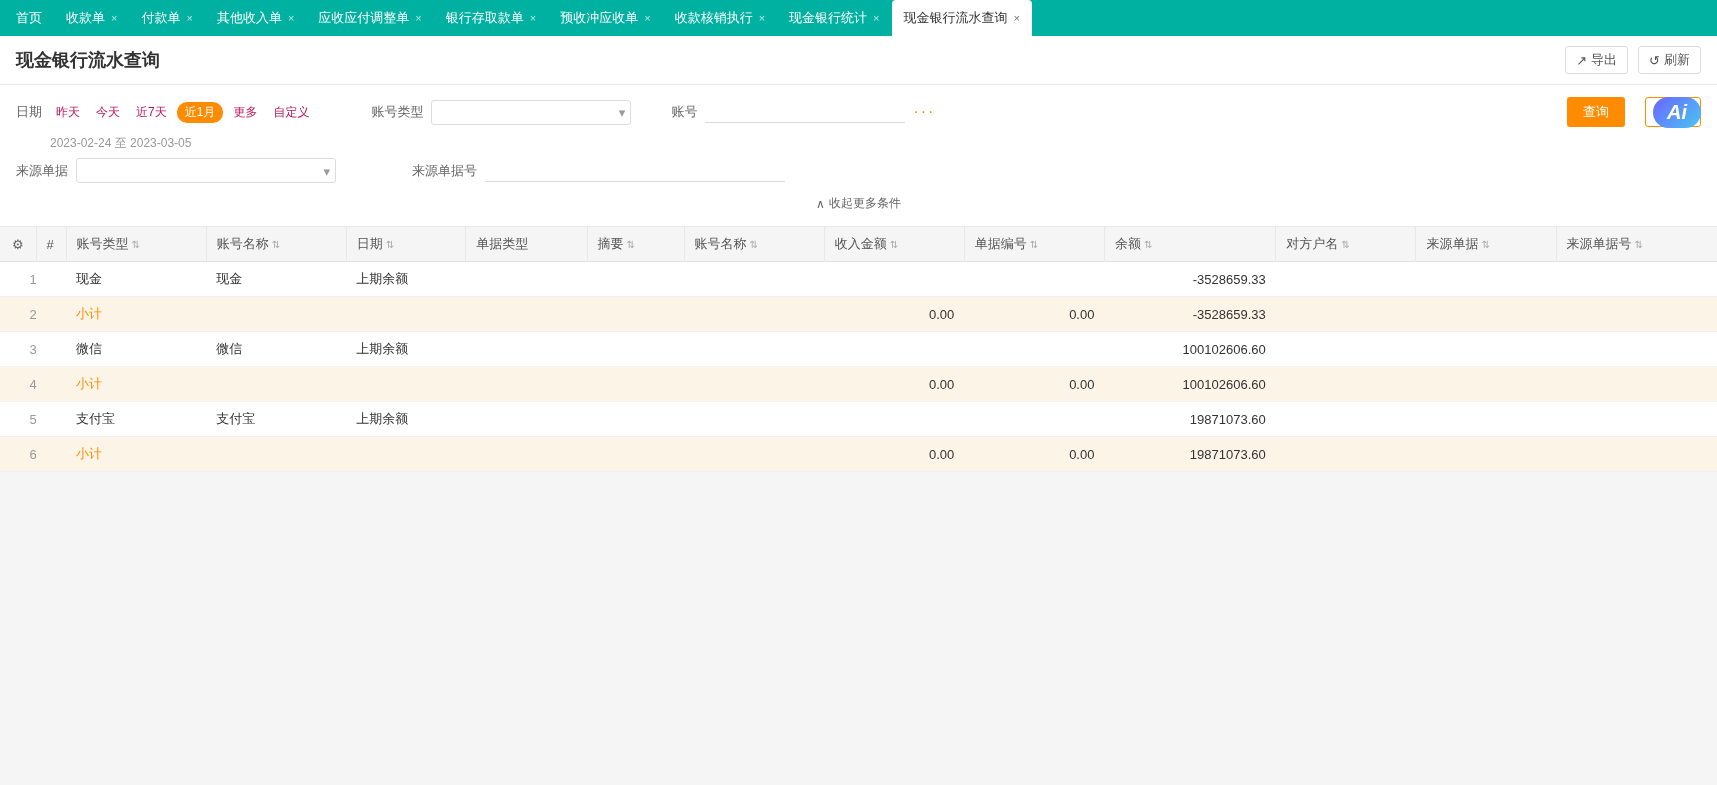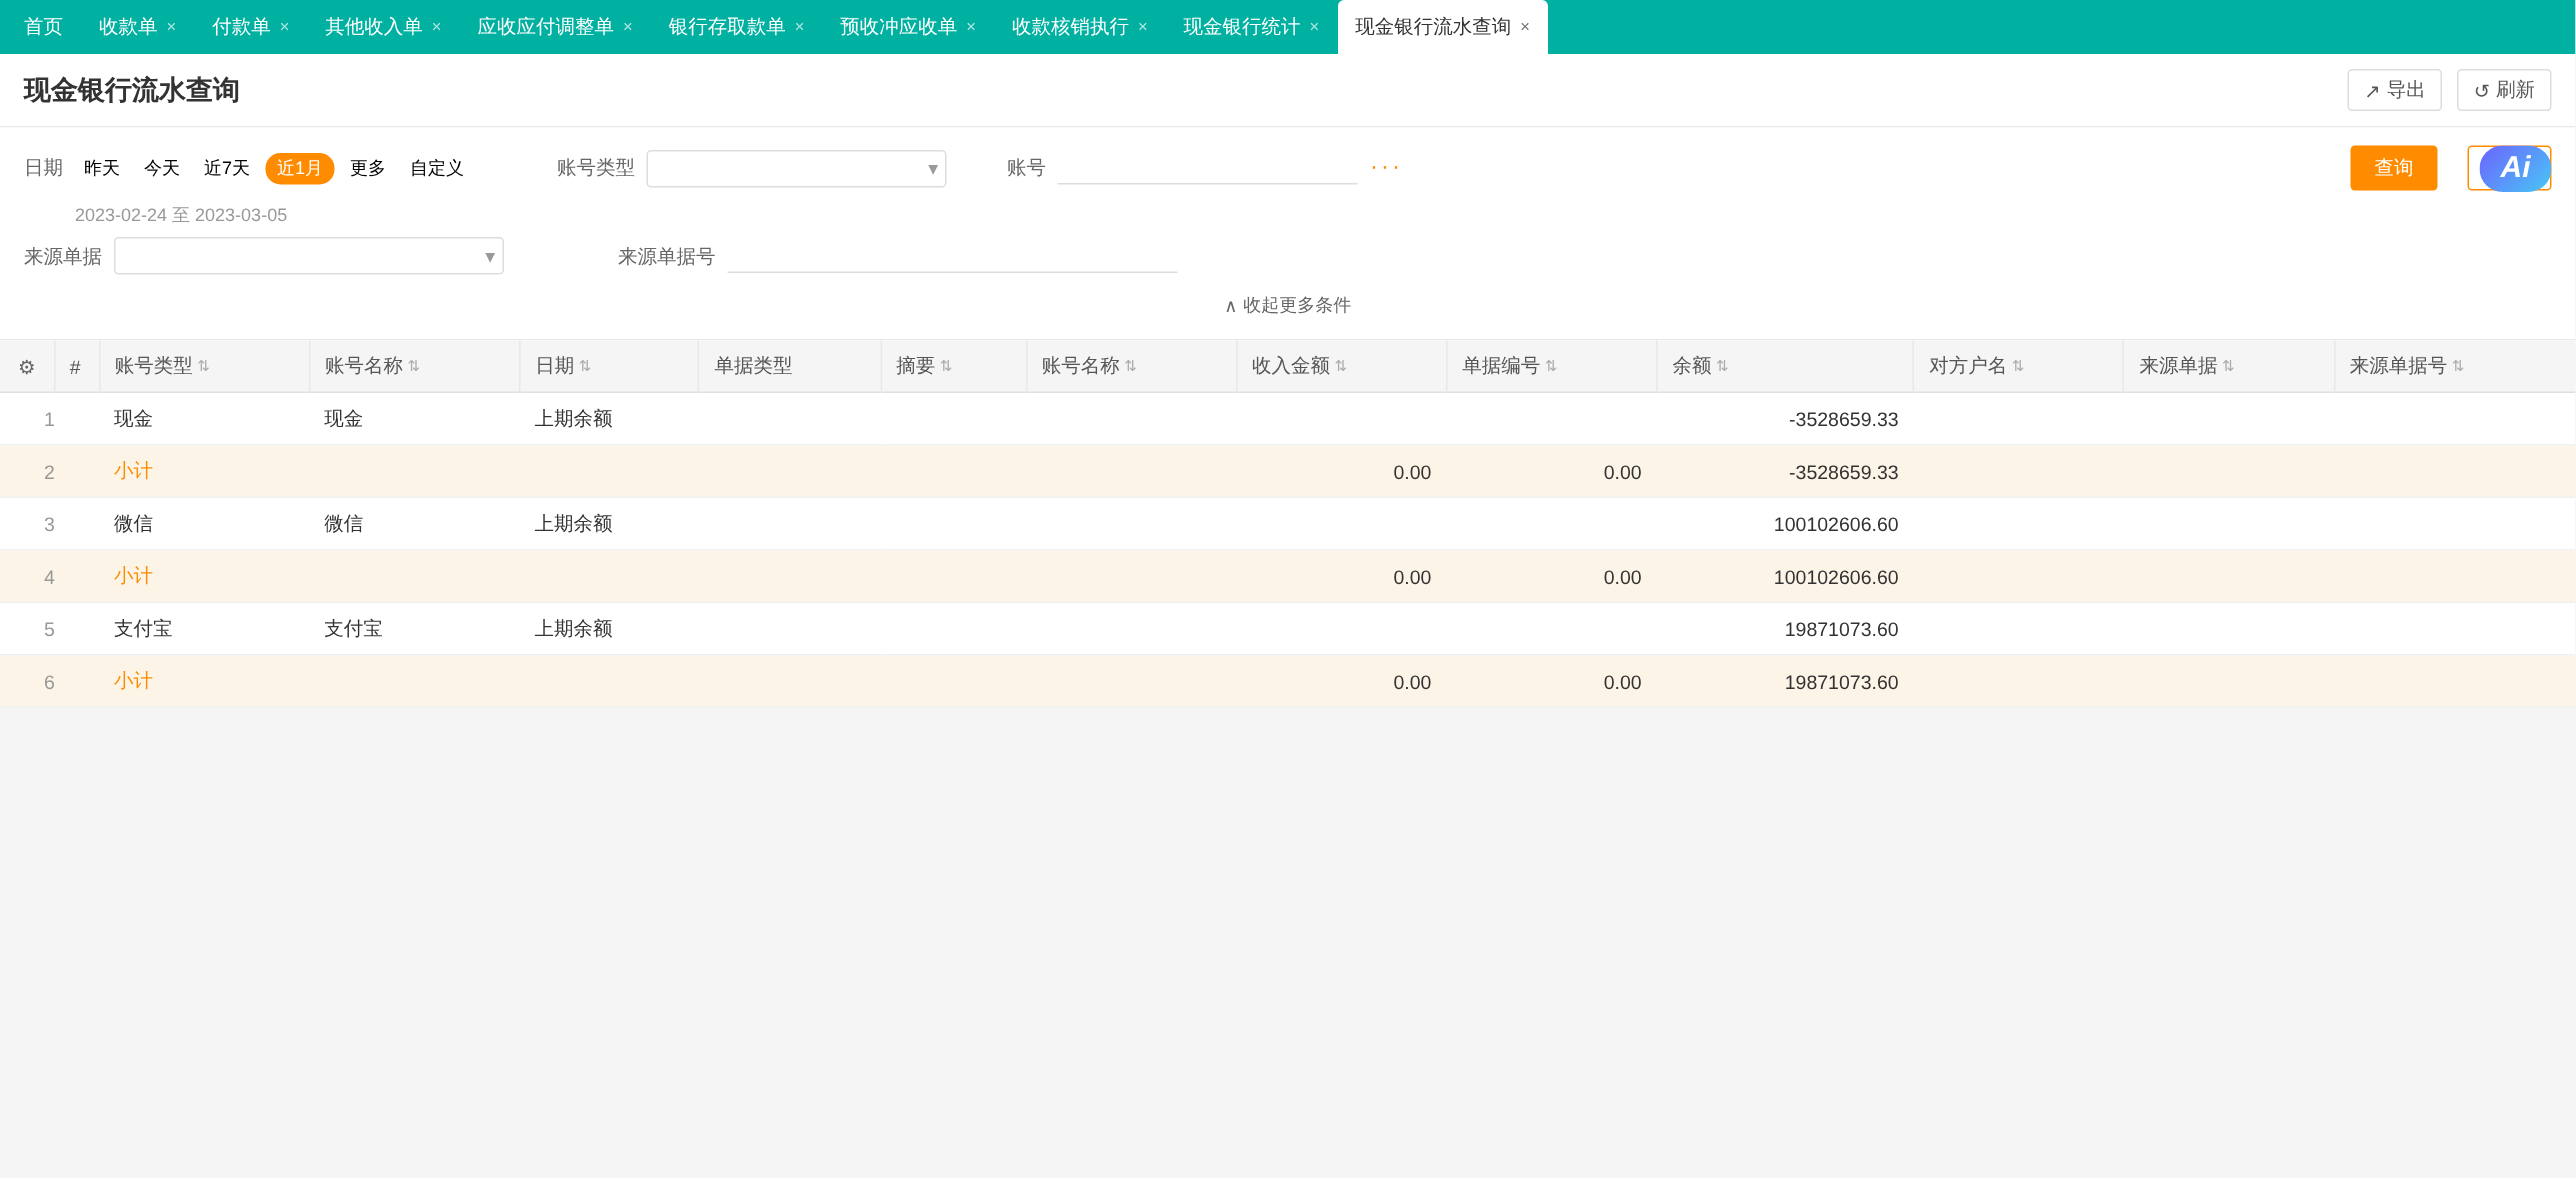--- a/index.html
+++ b/index.html
@@ -93,21 +93,21 @@
     .date-shortcuts {
       display: flex;
       align-items: center;
       gap: 4px;
     }
     .date-btn {
       padding: 2px 6px;
       border-radius: 3px;
       cursor: pointer;
       font-size: 12px;
-      color: #000000;
+      color: #be185d;
       background: transparent;
       border: none;
     }
     .date-btn.active {
       background: #ff8c00;
       color: #fff;
       border-radius: 10px;
       padding: 2px 8px;
     }
     .date-range-text {

